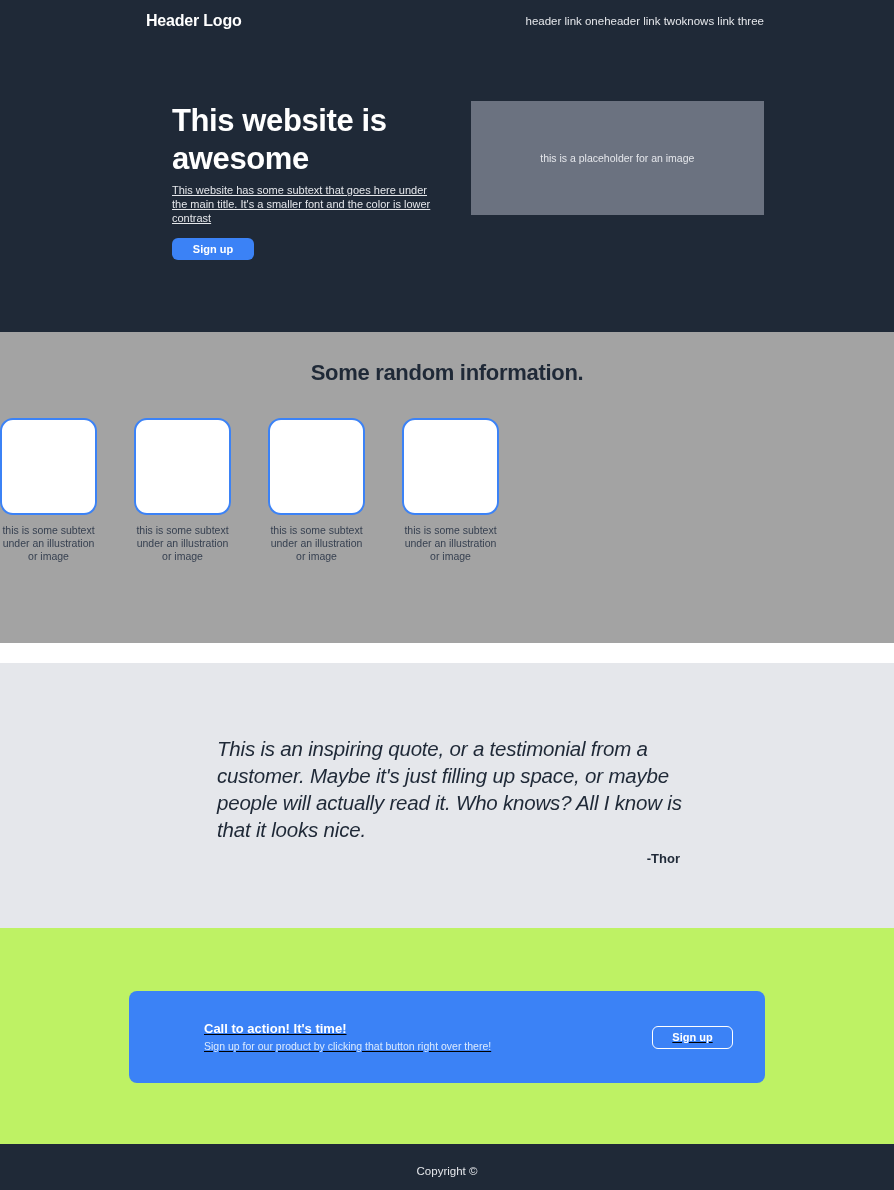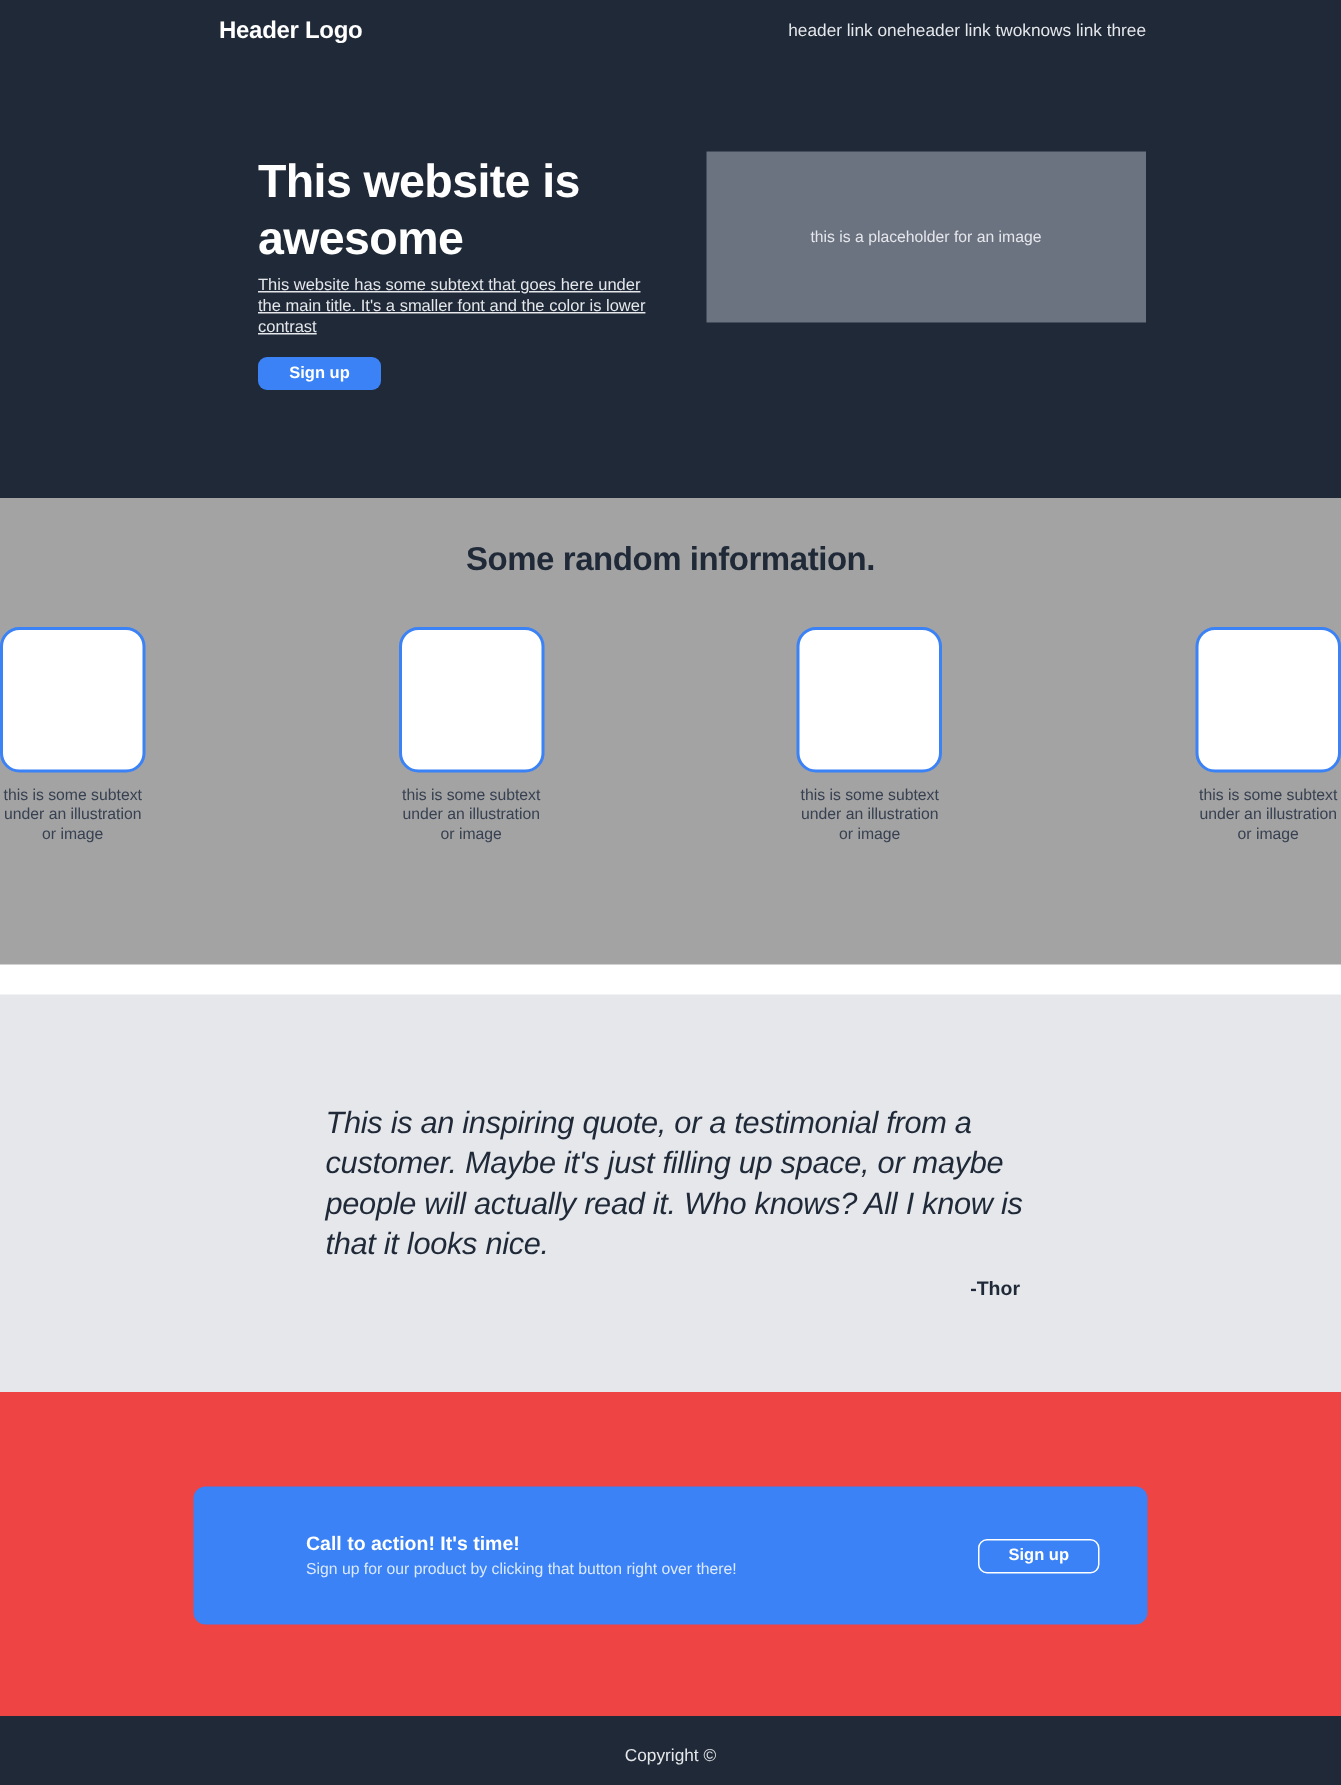--- a/index.html
+++ b/index.html
@@ -106,21 +106,21 @@
   .info-title {
     text-align: center;
     color: #1f2937;
     font-size: 22px;
     font-weight: bold;
     letter-spacing: -0.3px;
     margin-bottom: 32px;
   }
   .cards {
     display: flex;
-    justify-content: space-between;
+    justify-content: flex-start;
     gap: 37px;
   }
   .card { width: 97px; }
   .card-box {
     width: 97px;
     height: 97px;
     border: 2px solid #3b82f6;
     border-radius: 13px;
     background: #ffffff;
   }
@@ -151,23 +151,24 @@
     margin-top: 8px;
     text-align: right;
     padding-right: 12px;
     color: #1f2937;
     font-size: 13px;
     font-weight: bold;
   }
 
   
   .cta-section {
-    background: #ef4444;
+    background: #bef264;
     height: 216px;
     padding-top: 63px;
+    text-decoration: underline;
   }
   .cta {
     width: 636px;
     height: 92px;
     margin: 0 auto;
     background: #3b82f6;
     border-radius: 8px;
     display: flex;
     align-items: center;
     padding: 0 32px 0 75px;

